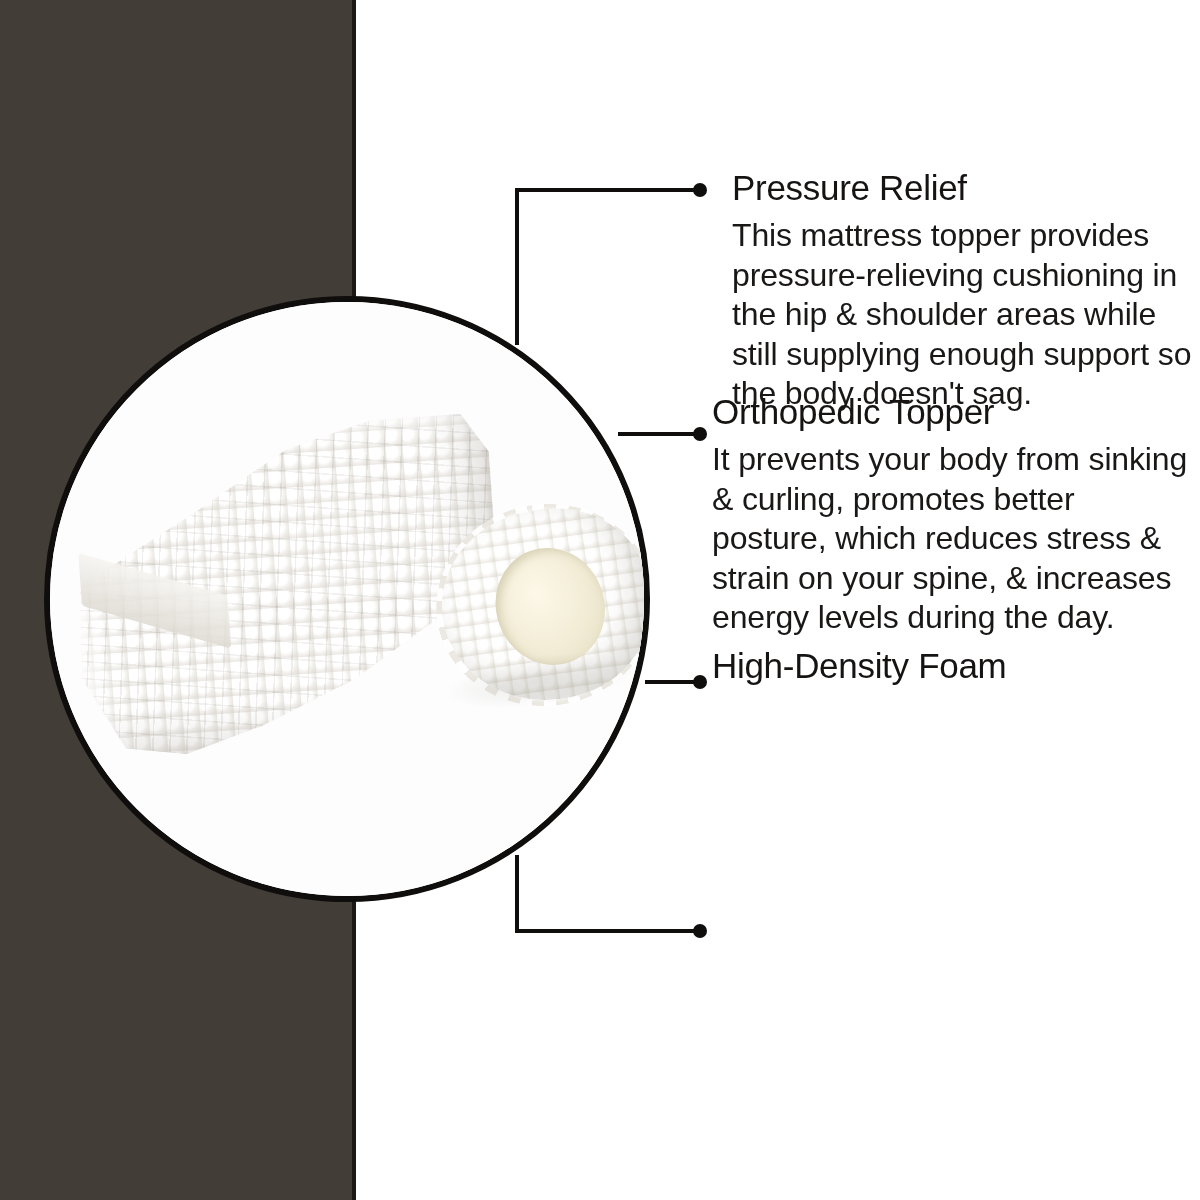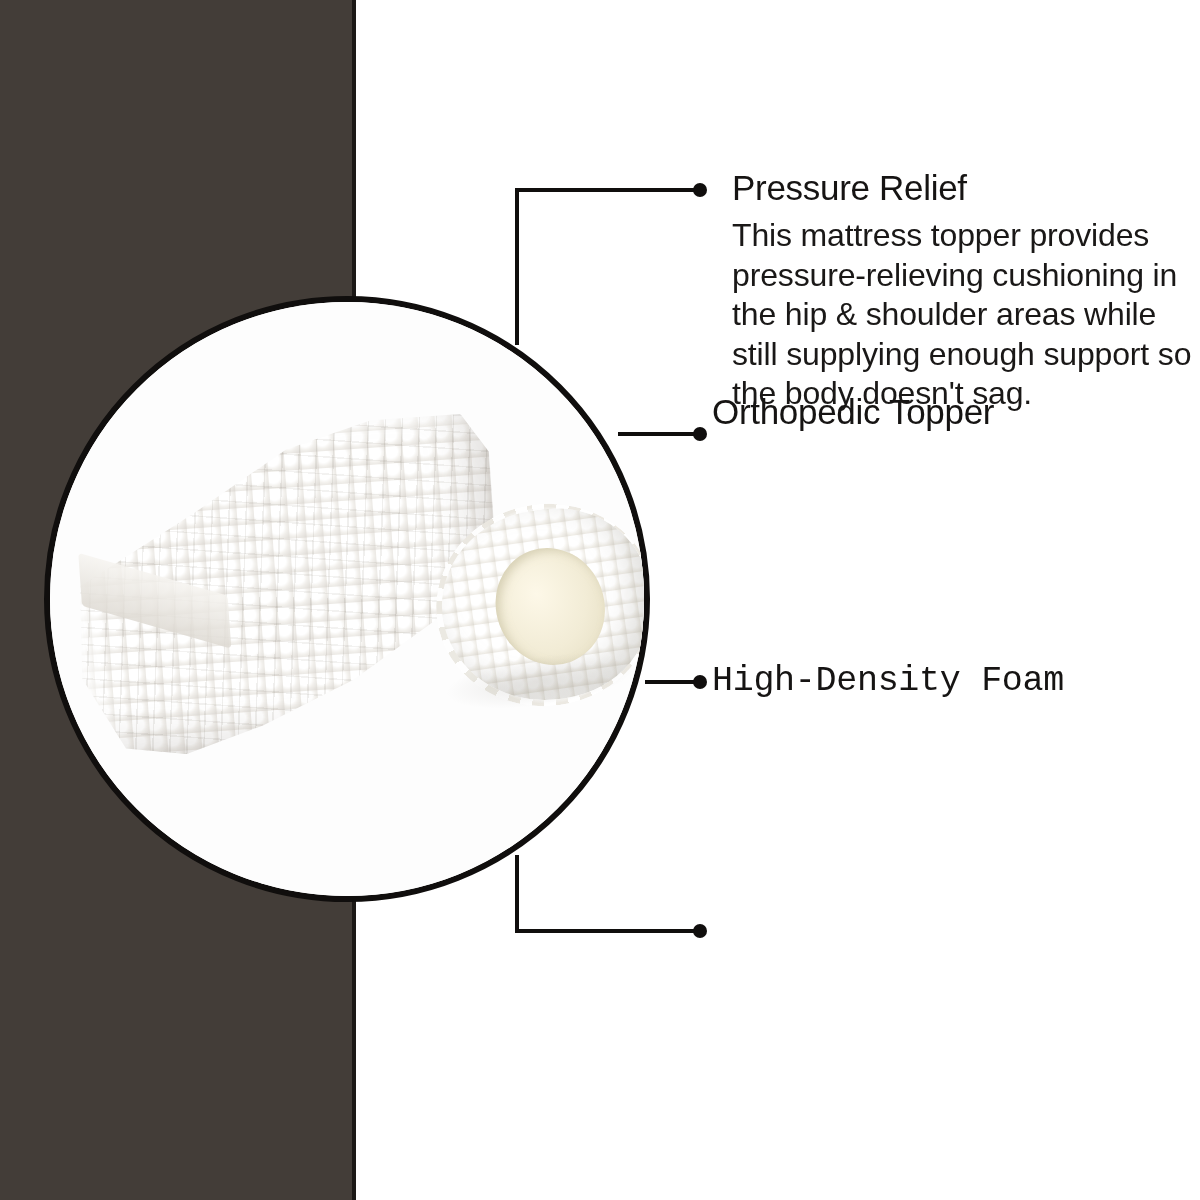--- a/index.html
+++ b/index.html
@@ -125,21 +125,21 @@
   .callout-body{
     margin-top:9px;
     font-size:32px;
     font-weight:400;
     line-height:1.235;
     color:#1a1817;
     letter-spacing:-0.15px;
   }
   #c0{ top:168px;margin-left:20px; }
   #c1{ top:392px; }
-  #c2{ top:662px;font-family:Liberation Mono, monospace; }
+  #c2{ top:646px; }
   #c3{ top:902px; }
 </style>
 </head>
 <body>
 
 <div class="dark-panel"></div>
 <div class="dark-panel-edge"></div>
 
 <div class="photo-circle">
   <div class="photo-inner">
@@ -181,20 +181,21 @@
 
 <div class="callouts">
 
   <div class="callout" id="c0">
     <div class="callout-title">Pressure Relief</div>
     <div class="callout-body">This mattress topper provides pressure-relieving cushioning in the hip &amp; shoulder areas while still supplying enough support so the body doesn't sag.</div>
   </div>
 
   <div class="callout" id="c1">
     <div class="callout-title">Orthopedic Topper</div>
+    <div class="callout-body">It prevents your body from sinking &amp; curling, promotes better posture, which reduces stress &amp; strain on your spine, &amp; increases energy levels during the day.</div>
   </div>
 
   <div class="callout" id="c2">
     <div class="callout-title">High-Density Foam</div>
   </div>
 
   <div class="callout" id="c3">
   </div>
 
 </div>

